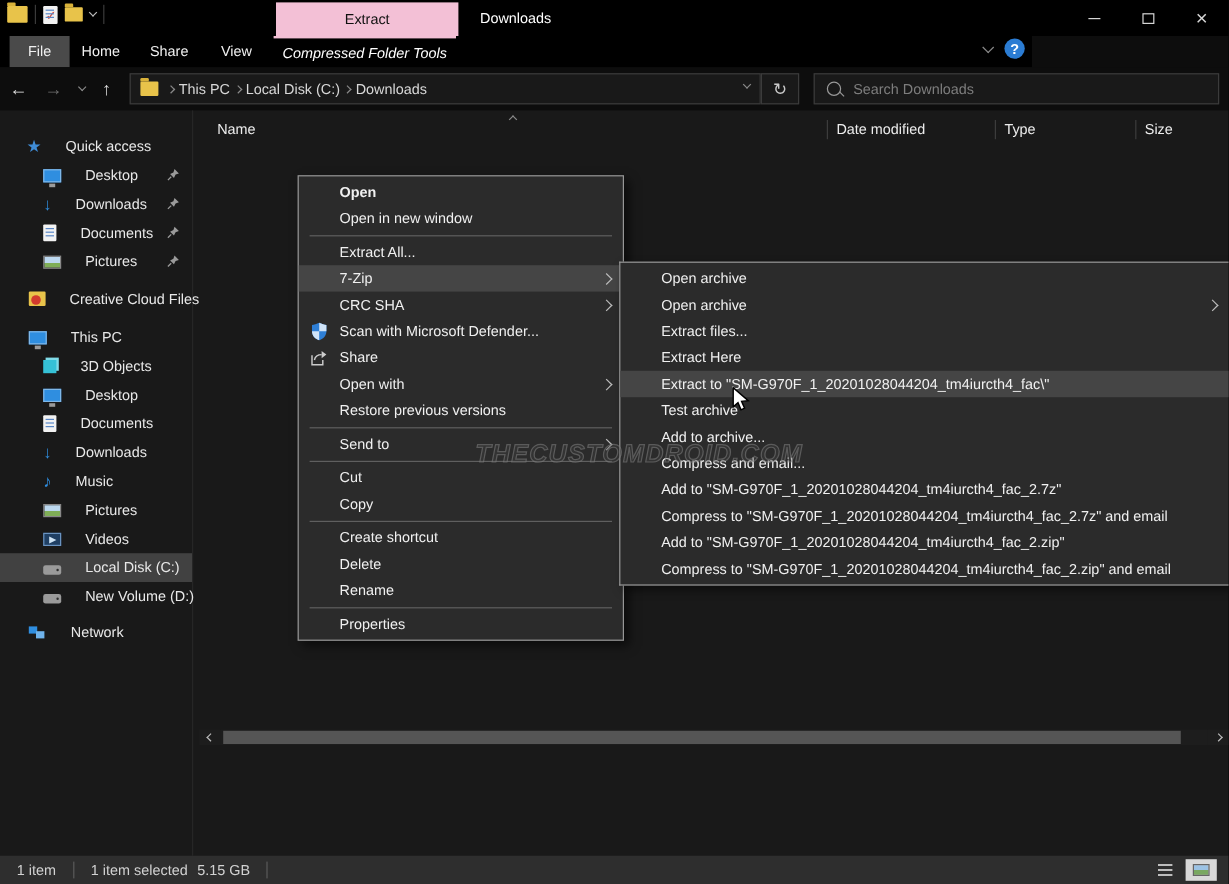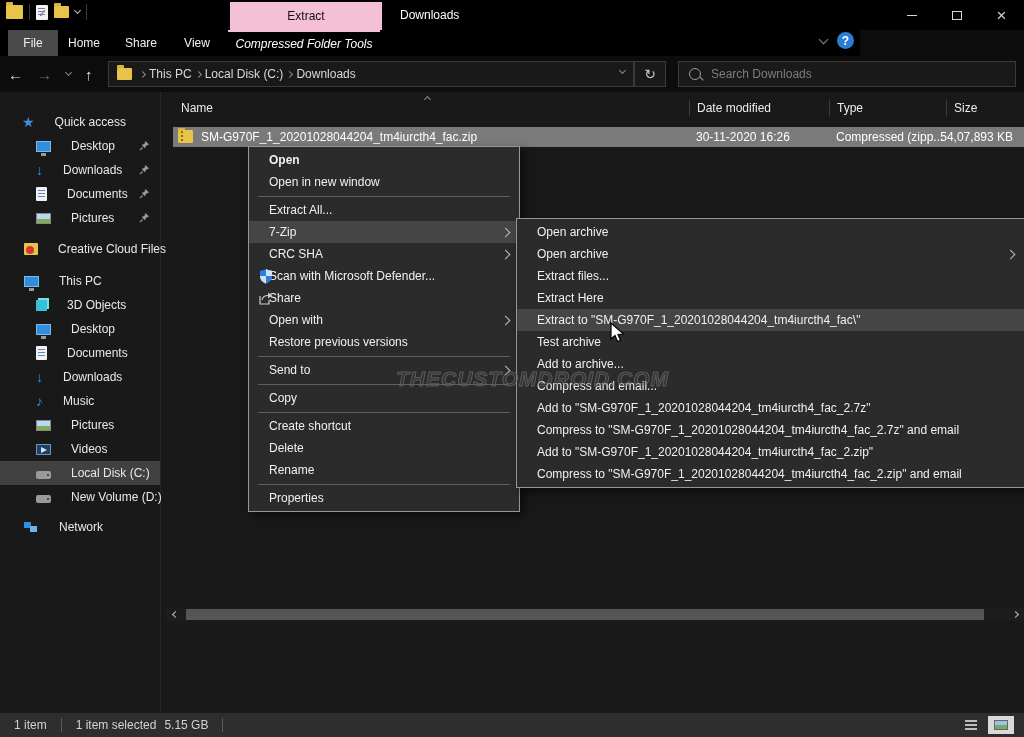--- a/index.html
+++ b/index.html
@@ -109,21 +109,21 @@
   .ic-zip { width:15px; height:13px; background:#e8c34a; border-radius:1px; position:absolute; left:5px; top:3px; }
   .ic-zip::before { content:""; position:absolute; left:0; top:-2px; width:7px; height:2px; background:#d9b23a; }
   .ic-zip::after { content:""; position:absolute; left:3px; top:1px; width:2px; height:11px;
                    background:repeating-linear-gradient(#8a6d1f 0 2px, #e8c34a 2px 4px); }
 
   
   .menu { position:absolute; background:#2b2b2b; border:1px solid #969696; box-shadow:4px 4px 8px rgba(0,0,0,.55);
           padding:2px 0; z-index:20; }
   .cm { left:248px; top:146px; width:272px; }
   .sm { left:516px; top:218px; width:508px; border-right:none; z-index:25; }
-  .m-item { height:22px; display:flex; align-items:center; position:relative; padding-left:20px; color:#f0f0f0; white-space:nowrap; }
+  .m-item { height:22px; display:flex; align-items:center; position:relative; padding-left:34px; color:#f0f0f0; white-space:nowrap; }
   .m-item.hl { background:#454545; }
   .m-item.bold { font-weight:bold; }
   .m-item .m-icon { position:absolute; left:9px; top:3px; width:16px; height:16px; }
   .m-item .m-arrow { position:absolute; right:10px; top:8px; }
   .m-sep { height:1px; background:#5f5f5f; margin:2.5px 9px; }
 
   
   .watermark { position:absolute; left:396px; top:356px; z-index:40; font-size:21px; font-style:italic; font-weight:bold;
                letter-spacing:1px; color:rgba(70,70,70,0.30);margin-top:11px; -webkit-text-stroke:1px rgba(130,130,130,0.55); }
 
@@ -321,27 +321,20 @@
     <div class="filepane">
       <span class="sort-indicator chev up small dim"></span>
       <div class="col-head" style="left:20px;">Name</div>
       <div class="col-sep" style="left:528px;"></div>
       <div class="col-head" style="left:536px;">Date modified</div>
       <div class="col-sep" style="left:668px;"></div>
       <div class="col-head" style="left:676px;">Type</div>
       <div class="col-sep" style="left:785px;"></div>
       <div class="col-head" style="left:793px;">Size</div>
 
-      <div class="file-row">
-        <span class="ic-zip"></span>
-        <span class="cell-name">SM-G970F_1_20201028044204_tm4iurcth4_fac.zip</span>
-        <span class="cell-date">30-11-2020 16:26</span>
-        <span class="cell-type">Compressed (zipp...</span>
-        <span class="cell-size">54,07,893 KB</span>
-      </div>
     </div>
   </div>
 
   <div class="menu cm">
     <div class="m-item bold">
         <span>Open</span>
       </div>
     <div class="m-item">
         <span>Open in new window</span>
       </div>
@@ -379,20 +372,23 @@
       </div>
     <div class="m-item">
         <span>Restore previous versions</span>
       </div>
     <div class="m-sep"></div>
     <div class="m-item">
         <span>Send to</span>
         <span class="m-arrow chev right"></span>
       </div>
     <div class="m-sep"></div>
+    <div class="m-item">
+        <span>Cut</span>
+      </div>
     <div class="m-item">
         <span>Copy</span>
       </div>
     <div class="m-sep"></div>
     <div class="m-item">
         <span>Create shortcut</span>
       </div>
     <div class="m-item">
         <span>Delete</span>
       </div>

